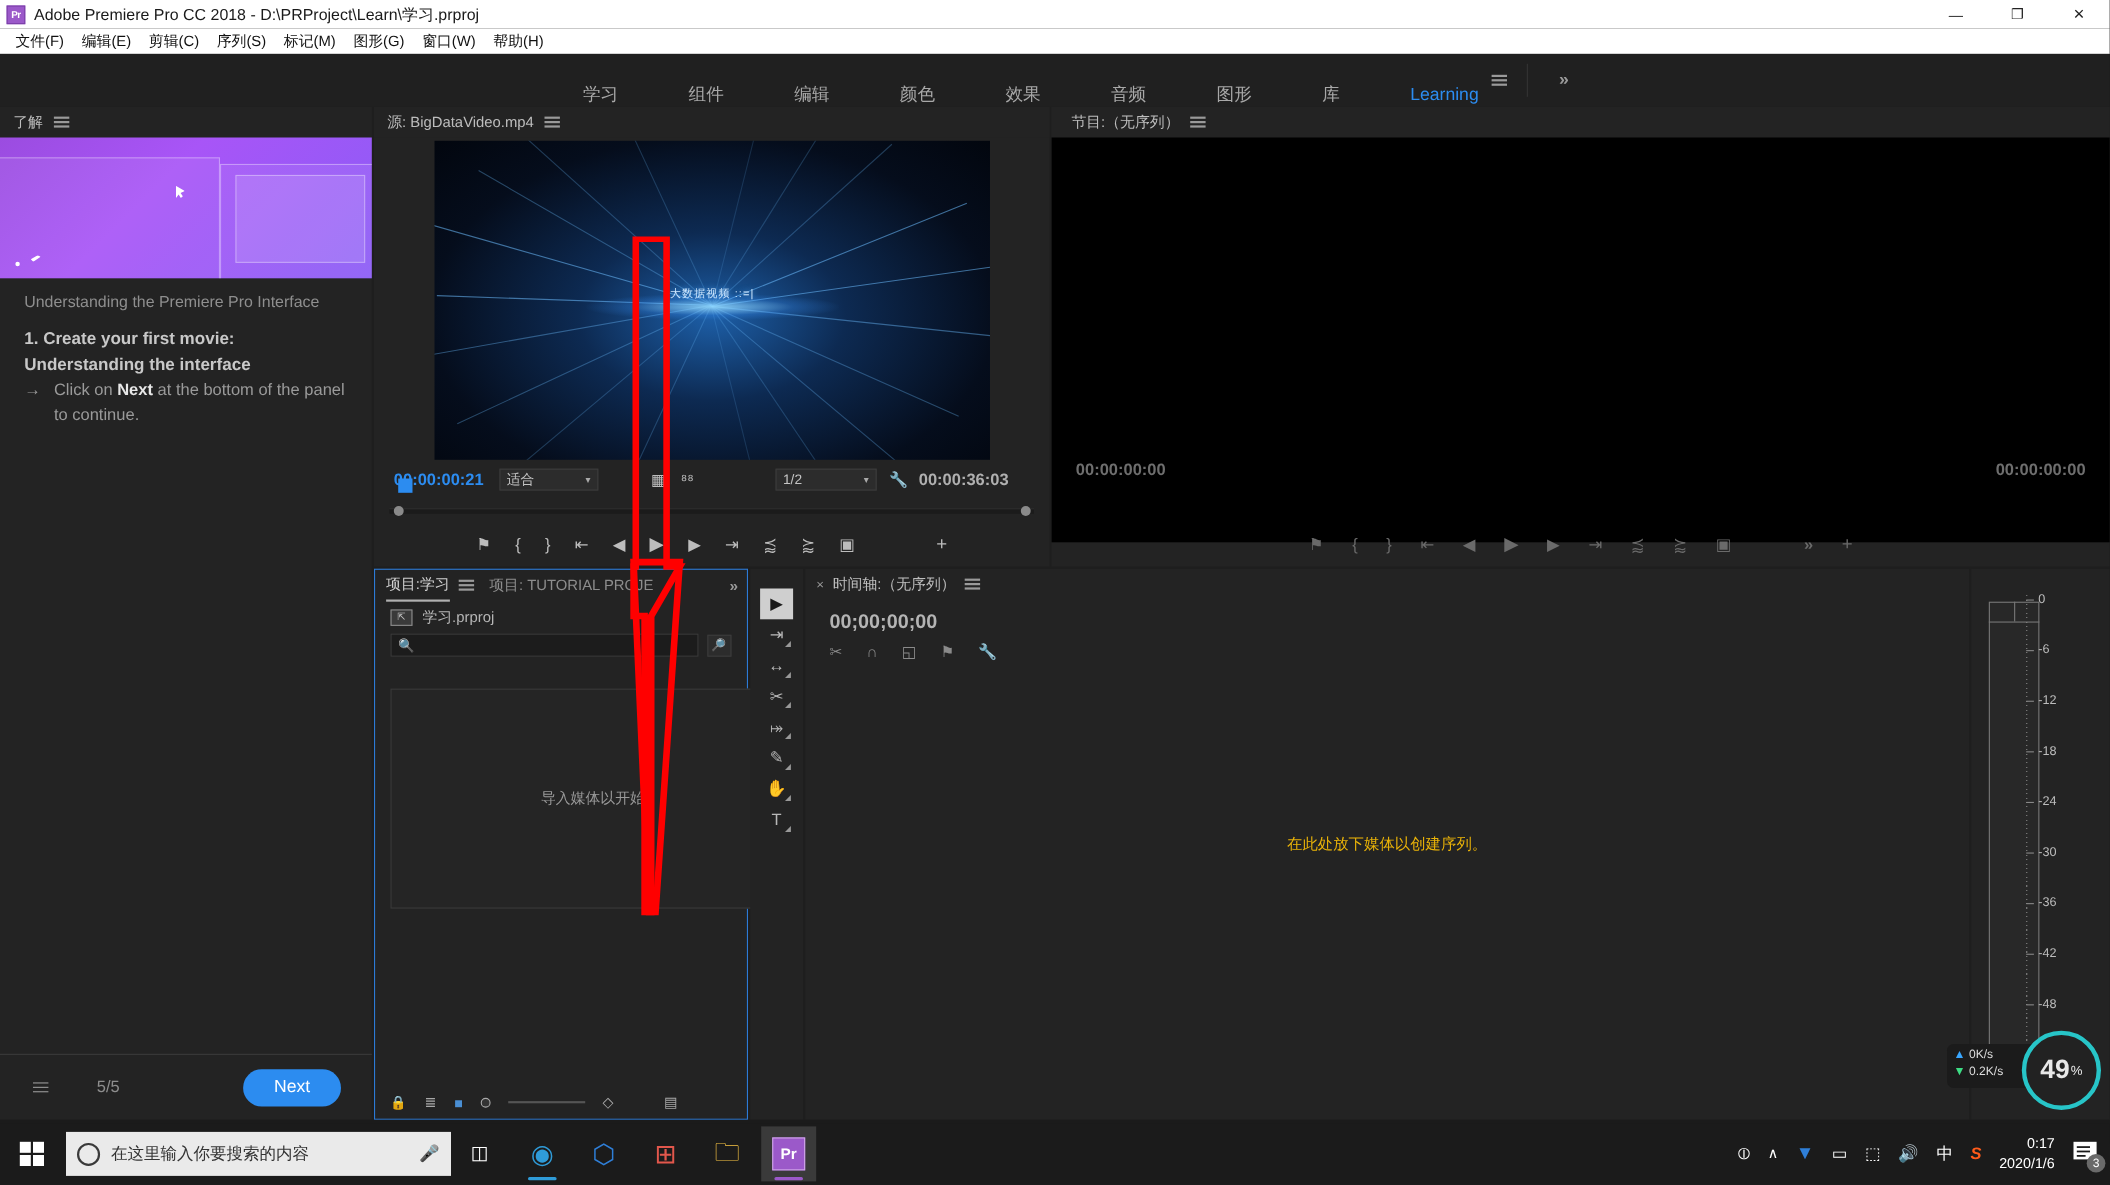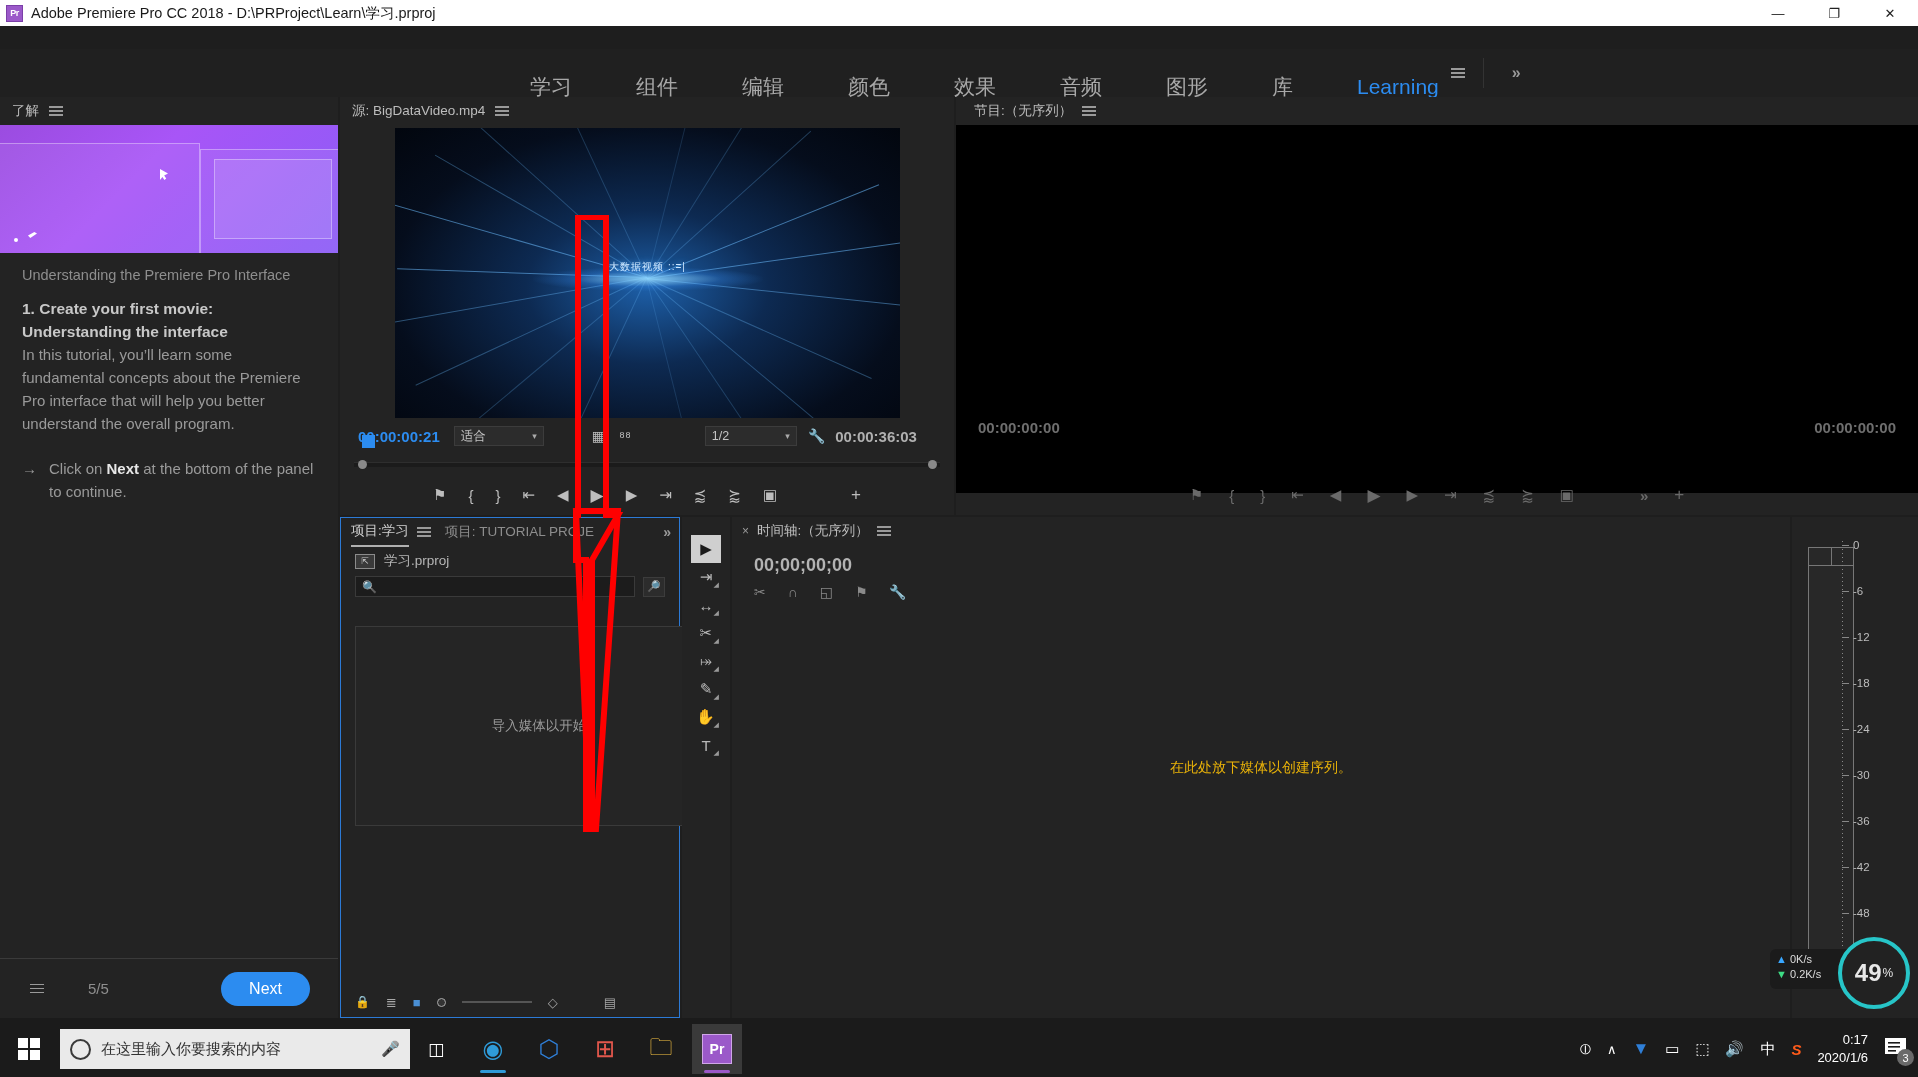--- a/index.html
+++ b/index.html
@@ -36,21 +36,21 @@
   }
   .menu-item { font-size: 13.5px; color: #111; padding: 0 8px; line-height: 23px; }
 
   
   .workspacebar {
     position: absolute; left: 0; top: 49px; width: 1918px; height: 48px;
     background: #202020; display: flex; align-items: center;
   }
   .ws-tabs { display: flex; align-items: center; margin-left: 498px; }
   .ws-tab {
-    font-size: 21px; color: #a8a8a8; padding: 0 32px; line-height: 48px;
+    font-size: 16px; color: #a8a8a8; padding: 0 32px; line-height: 48px;
     white-space: nowrap;
     margin-top: 28px;
   }
   .ws-tab.active { color: #2c8cf0; }
   .ws-menu-icon {
     color: #8d8d8d; font-size: 15px; margin-left: -20px; margin-right: 8px;
   }
   .ws-sep { width: 1px; height: 30px; background: #333; margin: 0 10px; }
   .ws-more { color: #9a9a9a; font-size: 16px; padding: 0 18px; font-weight: bold; }
 
@@ -302,20 +302,30 @@
   <div class="titlebar">
     <div class="title-icon">Pr</div>
     <div class="title-text">Adobe Premiere Pro CC 2018 - D:\PRProject\Learn\学习.prproj</div>
     <div class="win-btns">
       <div class="win-btn">—</div>
       <div class="win-btn">❐</div>
       <div class="win-btn close">✕</div>
     </div>
   </div>
 
+  <div class="menubar">
+    <div class="menu-item">文件(F)</div>
+    <div class="menu-item">编辑(E)</div>
+    <div class="menu-item">剪辑(C)</div>
+    <div class="menu-item">序列(S)</div>
+    <div class="menu-item">标记(M)</div>
+    <div class="menu-item">图形(G)</div>
+    <div class="menu-item">窗口(W)</div>
+    <div class="menu-item">帮助(H)</div>
+  </div>
 
   <div class="workspacebar">
     <div class="ws-tabs">
       <div class="ws-tab">学习</div>
       <div class="ws-tab">组件</div>
       <div class="ws-tab">编辑</div>
       <div class="ws-tab">颜色</div>
       <div class="ws-tab">效果</div>
       <div class="ws-tab">音频</div>
       <div class="ws-tab">图形</div>
@@ -346,21 +356,20 @@
       <div class="hero-win" style="left:200px;top:24px;width:150px;height:112px;"></div>
       <div class="hero-win" style="left:214px;top:34px;width:118px;height:80px;background:rgba(255,255,255,.12);"></div>
       <div style="position:absolute;left:160px;top:44px;width:8px;height:11px;background:#fff;clip-path:polygon(0 0,0 100%,30% 72%,55% 100%,78% 86%,52% 58%,100% 42%);"></div>
       <div style="position:absolute;left:14px;top:113px;width:4px;height:4px;border-radius:50%;background:#fff;"></div>
       <div style="position:absolute;left:28px;top:107px;width:9px;height:6px;background:#fff;clip-path:polygon(0 60%,70% 0,100% 25%,25% 100%);"></div>
     </div>
 
     <div class="learn-body">
       <div class="learn-sub">Understanding the Premiere Pro Interface</div>
       <div class="learn-h1">1. Create your first movie: Understanding the interface</div>
-      <div class="learn-p">In this tutorial, you’ll learn some fundamental concepts about the Premiere Pro interface that will help you better understand the overall program.</div>
       <div class="learn-step">
         <span class="arrow">→</span>
         <span><span>Click on </span><b>Next</b><span> at the bottom of the panel to continue.</span></span>
       </div>
     </div>
 
     <div class="learn-foot">
       <span class="hamburger hb">
           <i></i>
           <i></i>

